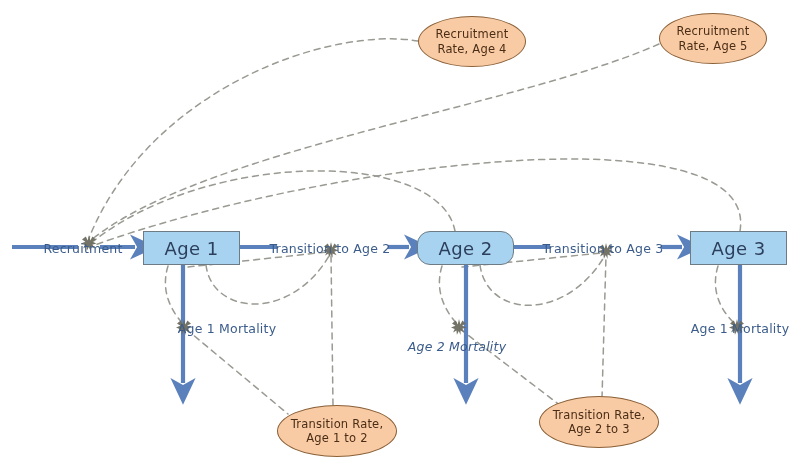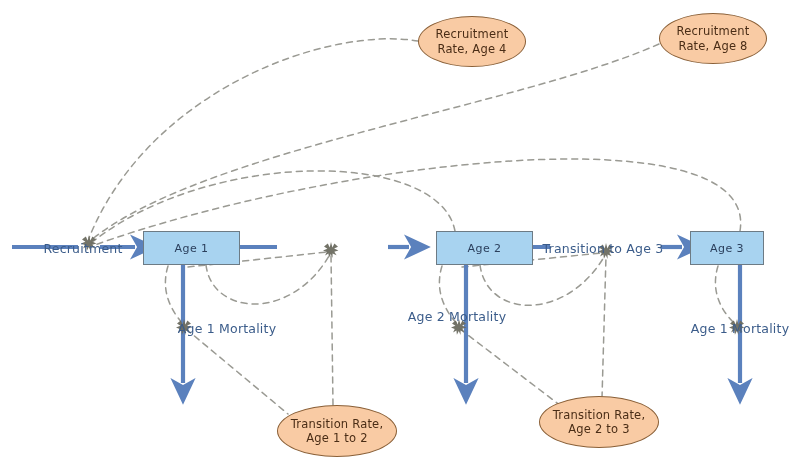--- a/index.html
+++ b/index.html
@@ -30,21 +30,21 @@
   
   .stock {
     position: absolute;
     box-sizing: border-box;
     background: #a8d3f0;
     border: 1.6px solid #6d7b85;
     display: flex;
     align-items: center;
     justify-content: center;
     color: #2b3f5c;
-    font-size: 11px;
+    font-size: 18px;
     letter-spacing: .4px;
     font-family: "DejaVu Sans", sans-serif;
   }
   
   .converter {
     position: absolute;
     box-sizing: border-box;
     background: #f9cba4;
     border: 1.6px solid #8a6038;
     border-radius: 50%;
@@ -142,43 +142,44 @@
       <use href="#valveGlyph" x="606" y="251"></use>
       <use href="#valveGlyph" x="184" y="327"></use>
       <use href="#valveGlyph" x="459" y="327"></use>
       <use href="#valveGlyph" x="737" y="327"></use>
     </g>
   </svg>
 
   <div class="stock" style="left:143px; top:231px; width:97px; height:34px;">
     <span>Age 1</span>
   </div>
-  <div class="stock" style="left:436px; top:231px; width:97px; height:34px;">
+  <div class="stock" style="left:417px; top:231px; width:97px; height:34px;border-radius:13px;">
     <span>Age 2</span>
   </div>
-  <div class="stock" style="left:690px; top:231px; width:74px; height:34px;">
+  <div class="stock" style="left:690px; top:231px; width:97px; height:34px;">
     <span>Age 3</span>
   </div>
 
   <div class="converter" style="left:418px; top:16px; width:108px; height:51px;">
     <span>Recruitment</span>
     <span>Rate, Age 4</span>
   </div>
   <div class="converter" style="left:659px; top:13px; width:108px; height:51px;">
     <span>Recruitment</span>
-    <span>Rate, Age 8</span>
+    <span>Rate, Age 5</span>
   </div>
   <div class="converter" style="left:277px; top:405px; width:120px; height:52px;">
     <span>Transition Rate,</span>
     <span>Age 1 to 2</span>
   </div>
   <div class="converter" style="left:539px; top:396px; width:120px; height:52px;">
     <span>Transition Rate,</span>
     <span>Age 2 to 3</span>
   </div>
 
   <div class="flow-label centered" style="left:83px; top:241px;">Recruitment</div>
+  <div class="flow-label centered" style="left:330px; top:241px;">Transition to Age 2</div>
   <div class="flow-label centered" style="left:603px; top:241px;text-align:right;">Transition to Age 3</div>
   <div class="flow-label centered" style="left:183px; top:321px;margin-left:44px;">Age 1 Mortality</div>
-  <div class="flow-label centered" style="left:457px; top:309px;">Age 2 Mortality</div>
+  <div class="flow-label centered" style="left:457px; top:339px;font-style:italic;">Age 2 Mortality</div>
   <div class="flow-label centered" style="left:740px; top:321px;">Age 1 Mortality</div>
 
 </div>
 
 </body></html>

